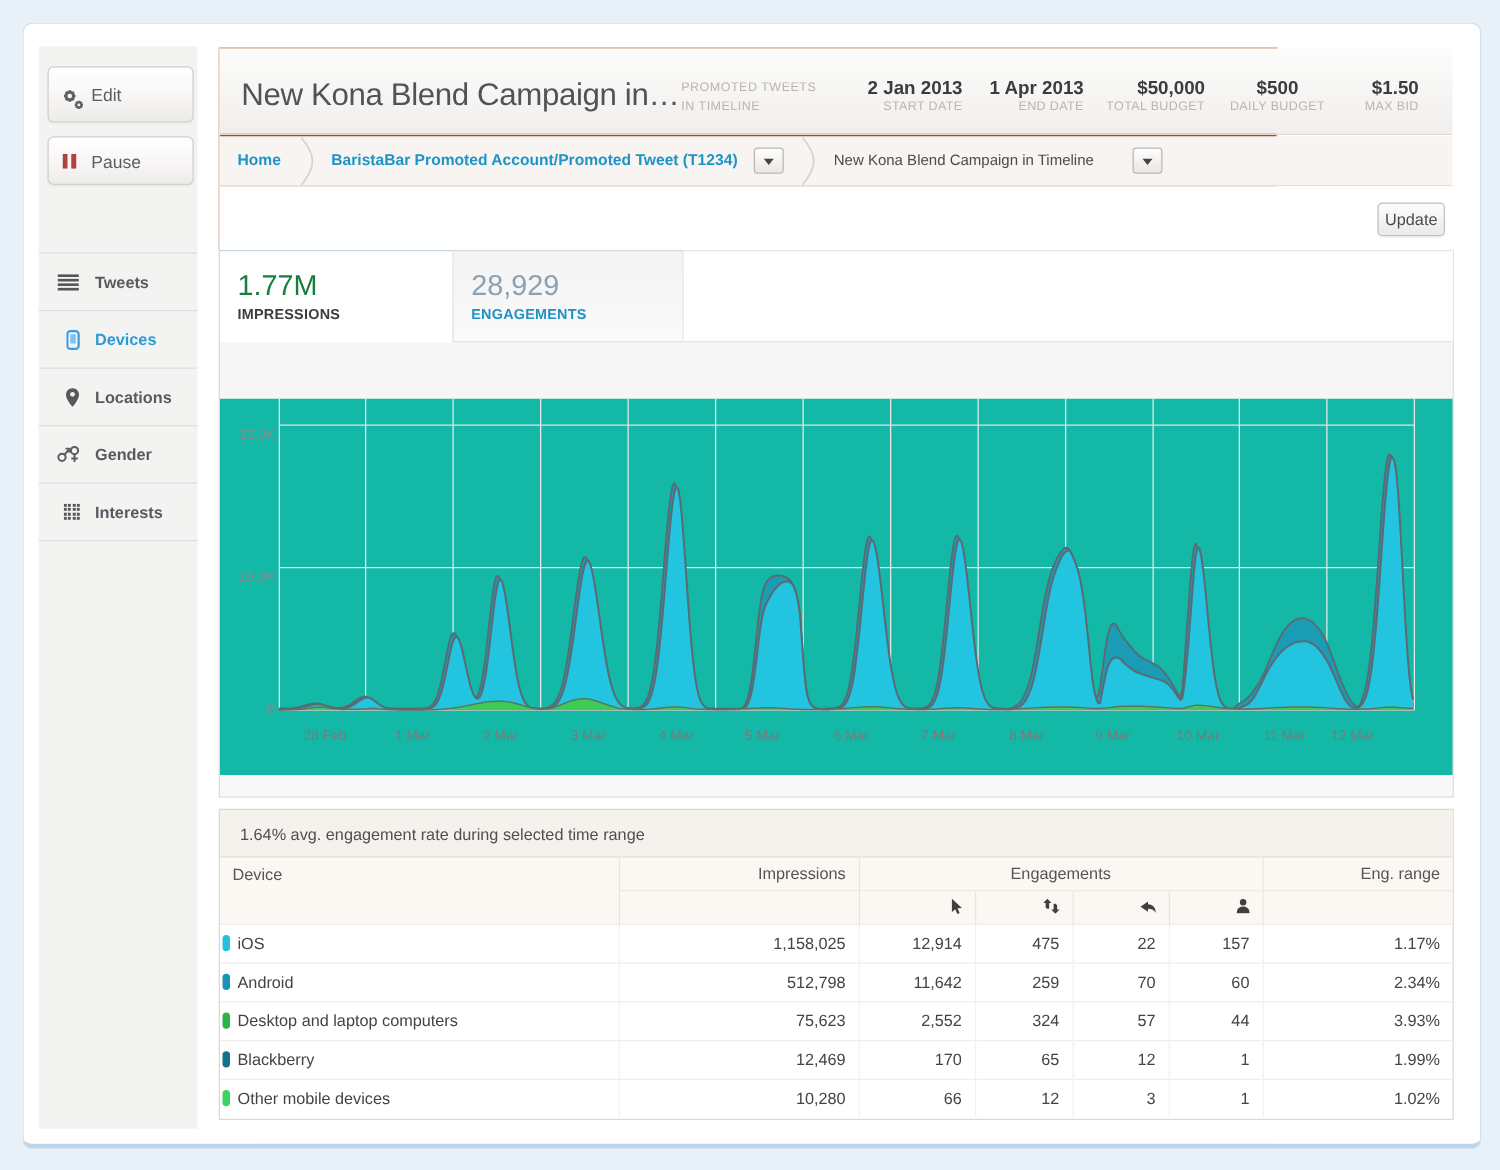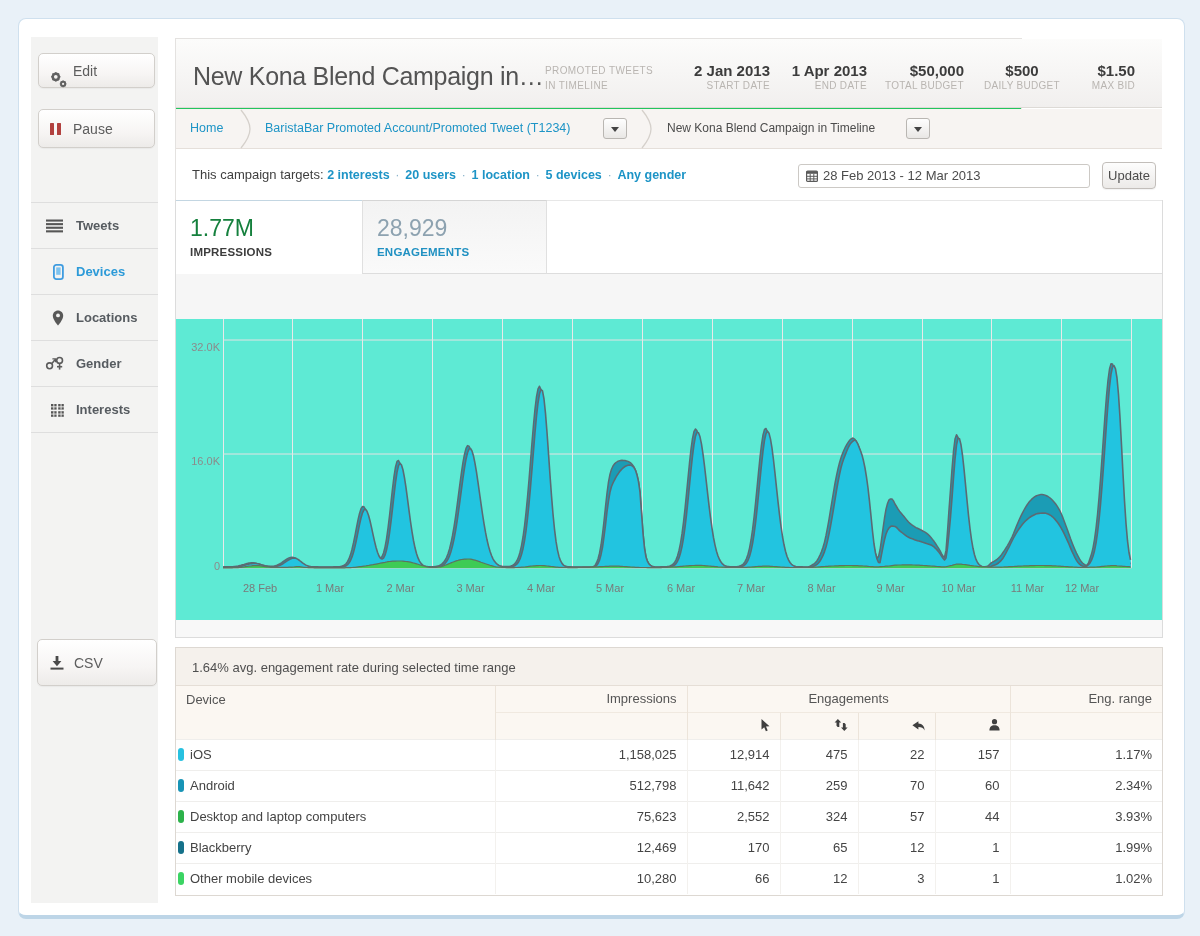--- a/index.html
+++ b/index.html
@@ -12,29 +12,29 @@
 .sbtn { position:absolute; left:19px; width:117px; background:linear-gradient(#ffffff, #f7f5f4 60%, #edebe9); border:1px solid #d2cfcb; border-radius:5px; box-shadow:0 1px 1px rgba(0,0,0,0.04); color:#5d5d5d; font-size:14px; }
 .sbtn .lbl { position:absolute; left:34px; top:50%; margin-top:-8px; }
 .nav { position:absolute; left:12px; top:183px; width:127px; }
 .nav .item { position:relative; height:46px; border-top:1px solid #dedede; }
 .nav .item .txt { position:absolute; left:45px; top:50%; margin-top:-8px; font-size:13px; font-weight:bold; color:#565b60; }
 .nav .item.sel .txt { color:#2c9ad8; }
 .nav .item .ic { position:absolute; left:14px; top:50%; }
 .navend { border-top:1px solid #dedede; }
 
 .main { position:absolute; left:156px; top:19px; width:988px; }
-.headpanel { position:absolute; left:0; top:0; width:847px; height:162px; border:1px solid #e4e2e0; border-bottom:1px solid #e2ddd8; background:#22c55e; }
+.headpanel { position:absolute; left:0; top:0; width:847px; height:162px; border:1px solid #e4e2e0; border-bottom:1px solid #e2ddd8; background:#c2410c; }
 .hbar { position:absolute; left:0; top:0; width:986px; height:69px; background:linear-gradient(#fcfcfb,#f1efee); border-bottom:1px solid #dddad6; }
 .htitle { position:absolute; left:17px; top:23px; font-size:25px; color:#535353; letter-spacing:-0.3px; }
 .hsub { position:absolute; left:369px; top:24px; font-size:10px; color:#b9b5b1; letter-spacing:0.4px; line-height:15px; }
 .stat { position:absolute; top:23px; text-align:right; }
 .stat .v { font-size:15px; font-weight:bold; color:#3c3c3c; line-height:17px; }
 .stat .l { font-size:10px; color:#b9b5b1; letter-spacing:0.3px; line-height:14px; }
 .bcrumb { position:absolute; left:0; top:70px; width:986px; height:40px; background:#f7f4f2; border-bottom:1px solid #e5dfda; }
-.bcrumb .lnk { position:absolute; top:12px; font-size:12.5px; font-weight:normal; color:#1d94c6; }
+.bcrumb .lnk { position:absolute; top:12px; font-size:12.5px; font-weight:bold; color:#1d94c6; }
 .bcrumb .cur { position:absolute; top:12px; font-size:12px; color:#4c4c4c; }
 .chev { position:absolute; top:0; height:40px; width:12px; }
 .ddbtn { position:absolute; top:9px; width:24px; height:21px; background:linear-gradient(#fefefe,#e9e7e5); border:1px solid #b9b6b2; border-radius:3px; }
 .ddbtn:after { content:""; position:absolute; left:50%; top:50%; margin:-2px 0 0 -4px; border:4px solid transparent; border-top:5px solid #444; }
 .targ { position:absolute; left:0; top:110px; width:986px; height:51px; background:#fff; }
 .targ .txt { position:absolute; left:16px; top:18px; font-size:13px; color:#3f3f3f; }
 .targ .txt b { color:#1d94c6; font-size:12.5px; }
 .dinput { position:absolute; left:622px; top:15px; width:292px; height:24px; background:#fff; border:1px solid #ccc9c5; border-radius:3px; font-size:13px; color:#4c4c4c; line-height:22px; }
 .dinput .cal { position:absolute; left:7px; top:5px; width:12px; height:12px; }
 .dinput .dtxt { position:absolute; left:24px; top:0; }
@@ -44,41 +44,41 @@
 .tabs { position:absolute; left:0; top:0; width:986px; height:74px; background:#fff; }
 .tab { position:absolute; top:0; height:74px; }
 .tab1 { left:0; width:186px; background:#fff; border-top:1px solid #c3d6e2; }
 .tab2 { left:186px; width:185px; background:linear-gradient(#f3f3f3,#fafafa); border-left:1px solid #e0e0e0; border-right:1px solid #e0e0e0; border-top:1px solid #d5d5d5; border-bottom:1px solid #ddd; }
 .tabrest { left:371px; width:615px; background:#fff; border-bottom:1px solid #ddd; border-top:1px solid #e7e7e7; }
 .tab .num { position:absolute; left:14px; top:14px; font-size:23px; color:#15803d; }
 .tab .cap { position:absolute; left:14px; top:45px; font-size:11.5px; font-weight:bold; color:#3d3d3d; letter-spacing:0.2px; }
 .tab2 .num { color:#8da2b0; }
 .tab2 .cap { color:#2191c2; }
 .graybandtop { position:absolute; left:0; top:74px; width:986px; height:44px; background:#f6f6f6; }
-.plot { position:absolute; left:0; top:119px; width:986px; height:301px; background:#5eead4; }
+.plot { position:absolute; left:0; top:119px; width:986px; height:301px; background:#14b8a6; }
 .graybandbot { position:absolute; left:0; top:420px; width:986px; height:17px; background:#f8f8f8; }
 
 .tablepanel { position:absolute; left:0; top:609px; width:988px; height:249px; border:1px solid #ddd8d2; background:#fff; }
 .tstrip { position:absolute; left:0; top:0; width:986px; height:38px; background:#f5f1ec; border-bottom:1px solid #e5ded6; }
 .tstrip .t { position:absolute; left:16px; top:12px; font-size:13px; color:#4f4f4f; }
 table.dt { position:absolute; left:0; top:38px; width:986px; border-collapse:collapse; table-layout:fixed; font-size:13px; color:#444; }
 table.dt td, table.dt th { padding:0 10px; overflow:hidden; white-space:nowrap; }
 table.dt .hrow1 th { height:26px; background:#fbf7f2; font-weight:normal; color:#555; border-left:1px solid #ece4da; }
 table.dt .hrow2 th { height:27px; background:#fbf7f2; border-left:1px solid #ece4da; border-top:1px solid #f0e9e0; }
 table.dt td { height:31px; border-top:1px solid #efeeec; border-left:1px solid #f3f1ee; }
 table.dt td.first, table.dt th.first { border-left:none; }
 table.dt .num { text-align:right; }
 table.dt .devrow td.first { padding-left:2px; }
 .chip { display:inline-block; width:6px; height:13px; border-radius:3px; vertical-align:-2px; margin-right:6px; }
 </style>
 </head>
 <body>
 <div class="card">
 <div class="sidebar"></div>
-<div class="sbtn" style="top:34px; height:35px;">
+<div class="sbtn" style="top:34px; height:45px;">
       <svg class="abs" style="left:11px;top:17px;" width="18" height="18" viewBox="0 0 18 18">
         <g stroke="#616161" fill="none">
           <circle cx="5.8" cy="5.8" r="3.1" stroke-width="2.5"></circle>
           <path d="M5.8,1.2 V2.2 M5.8,9.4 V10.4 M1.2,5.8 H2.2 M9.4,5.8 H10.4 M2.5,2.5 L3.3,3.3 M8.3,8.3 L9.1,9.1 M9.1,2.5 L8.3,3.3 M3.3,8.3 L2.5,9.1" stroke-width="1.6"></path>
           <circle cx="13.1" cy="12.9" r="2.1" stroke-width="1.9"></circle>
           <path d="M13.1,9.6 V10.5 M13.1,15.3 V16.2 M9.8,12.9 H10.7 M15.5,12.9 H16.4 M10.8,10.6 L11.4,11.2 M14.8,14.6 L15.4,15.2 M15.4,10.6 L14.8,11.2 M11.4,14.6 L10.8,15.2" stroke-width="1.4"></path>
         </g>
       </svg>
       <span class="lbl">Edit</span>
     </div>
@@ -142,30 +142,20 @@
               <rect x="2.4" y="7.2" width="0.9" height="5.6"></rect>
               <rect x="9.6" y="7.2" width="0.9" height="5.6"></rect>
               <rect x="0" y="2.4" width="13" height="0.9"></rect>
               <rect x="0" y="9.6" width="13" height="0.9"></rect>
             </g>
           </svg></span>
         <span class="txt">Interests</span>
       </div>
   <div class="navend"></div>
 </div>
-<div class="sbtn" style="top:620px; height:47px; left:18px; width:120px;">
-      <svg class="abs" style="left:12px;top:16px;" width="14" height="14" viewBox="0 0 14 14">
-        <g fill="#4a4a4a">
-          <rect x="5.6" y="0" width="2.8" height="6"></rect>
-          <path d="M2.6,5 L11.4,5 L7,10.2 Z"></path>
-          <rect x="0.5" y="11.6" width="13" height="2"></rect>
-        </g>
-      </svg>
-      <span class="lbl" style="left:36px;">CSV</span>
-    </div>
 
 <div class="main">
   <div class="headpanel">
     <div class="hbar">
       <div class="htitle">New Kona Blend Campaign in…</div>
       <div class="hsub">PROMOTED TWEETS<br>IN TIMELINE</div>
       <div class="stat" style="right:392px;">
             <div class="v">2 Jan 2013</div>
             <div class="l">START DATE</div>
           </div>
@@ -193,31 +183,20 @@
           </svg>
       <span class="lnk" style="left:89px;">BaristaBar Promoted Account/Promoted Tweet (T1234)</span>
       <span class="ddbtn" style="left:427px;"></span>
       <svg class="chev" style="left:465px;" width="12" height="40" viewBox="0 0 12 40">
             <path d="M1,39 Q10,28 10,20 Q10,12 1,1" fill="none" stroke="#d5d0cb" stroke-width="1.3"></path>
           </svg>
       <span class="cur" style="left:491px;">New Kona Blend Campaign in Timeline</span>
       <span class="ddbtn" style="left:730px;"></span>
     </div>
     <div class="targ">
-      <div class="txt">This campaign targets: <b>2 interests</b> <span style="color:#8fb6cc;margin:0 2px;">·</span> <b>20 users</b> <span style="color:#8fb6cc;margin:0 2px;">·</span> <b>1 location</b> <span style="color:#8fb6cc;margin:0 2px;">·</span> <b>5 devices</b> <span style="color:#8fb6cc;margin:0 2px;">·</span> <b>Any gender</b></div>
-      <div class="dinput">
-            <svg class="cal" viewBox="0 0 12 12">
-              <g>
-                <rect x="0.6" y="1.2" width="10.8" height="10.2" rx="1" fill="none" stroke="#5a5a5a" stroke-width="1.2"></rect>
-                <rect x="0.6" y="1.2" width="10.8" height="2.6" fill="#5a5a5a"></rect>
-                <path d="M4.2,3.8 V11.4 M7.8,3.8 V11.4 M0.6,6.3 H11.4 M0.6,8.9 H11.4" stroke="#5a5a5a" stroke-width="1"></path>
-              </g>
-            </svg>
-            <span class="dtxt">28 Feb 2013 - 12 Mar 2013</span>
-          </div>
       <div class="upbtn">Update</div>
     </div>
   </div>
 
   <div class="chartpanel">
     <div class="tabs">
       <div class="tab tab1">
             <div class="num">1.77M</div>
             <div class="cap">IMPRESSIONS</div>
           </div>

